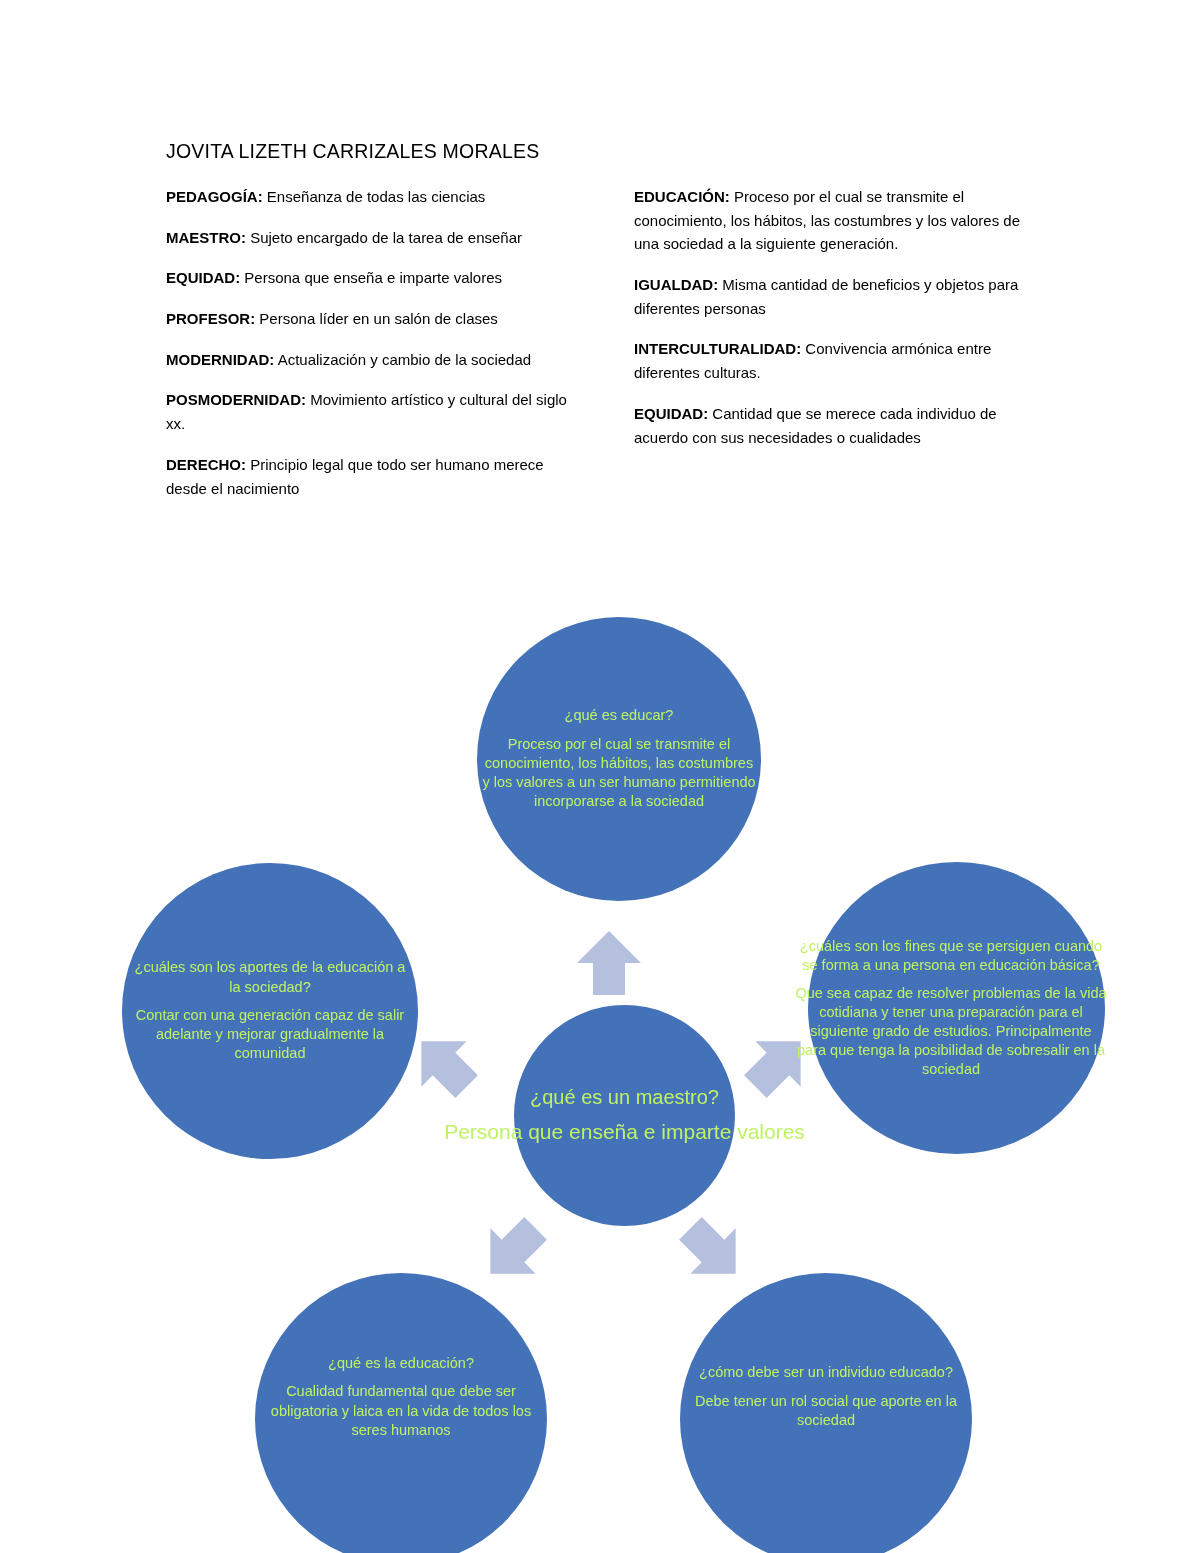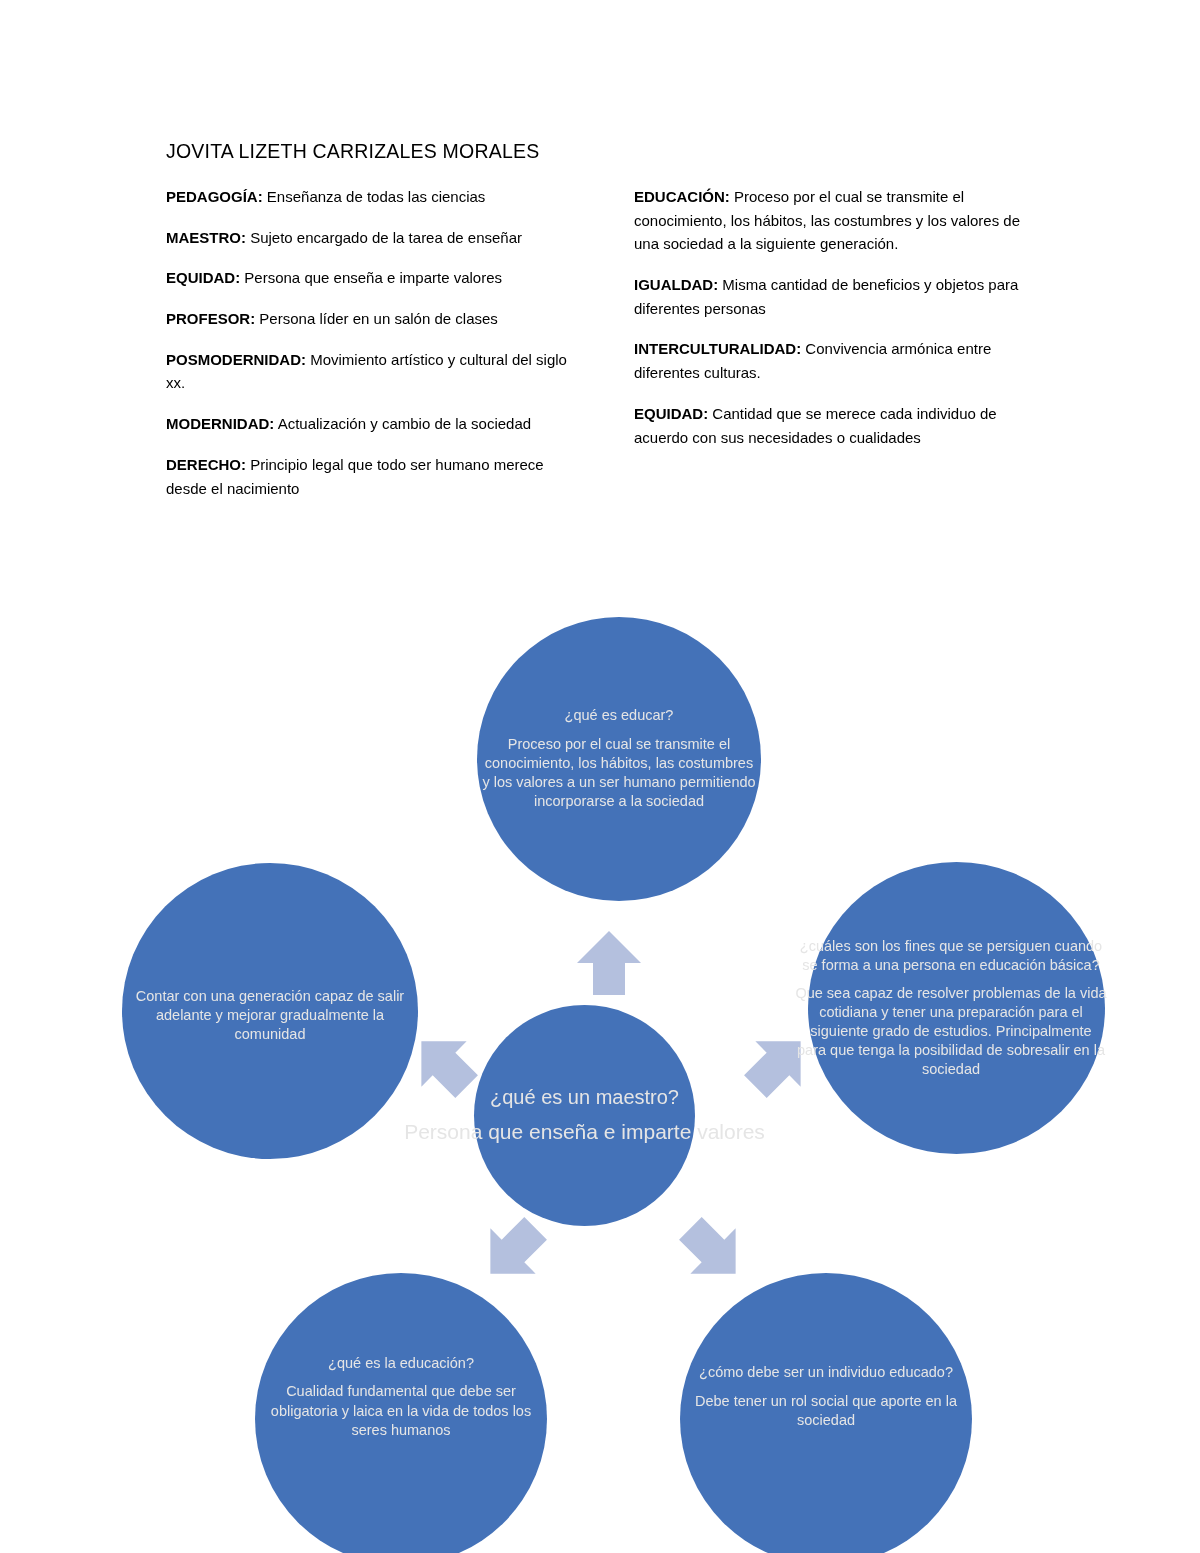--- a/index.html
+++ b/index.html
@@ -58,21 +58,21 @@
     position: absolute;
     left: 0;
     top: 0;
     width: 1200px;
     height: 1553px;
   }
   .node {
     position: absolute;
     border-radius: 50%;
     background: #4472b8;
-    color: #e5e5e5;
+    color: #bef264;
     text-align: center;
     box-sizing: border-box;
     display: flex;
     flex-direction: column;
     justify-content: center;
     align-items: center;
   }
   .node .q {
     margin: 0;
     padding: 0 6px;
@@ -110,21 +110,21 @@
     font-size: 14.5px;
     line-height: 1.31;
   }
   #node-right .inner {
     width: 320px;
     margin-left: -11px;
   }
 
   
   #node-center {
-    left: 474px; top: 1005px;
+    left: 514px; top: 1005px;
     width: 221px; height: 221px;
     line-height: 1.26;
   }
   #node-center .q { font-size: 20px; }
   #node-center .a { font-size: 21px; white-space: nowrap; }
 
   
   #node-bl {
     left: 255px; top: 1273px;
     width: 292px; height: 292px;
@@ -152,22 +152,22 @@
 
 <div id="page">
 
   <div class="author-line">JOVITA LIZETH CARRIZALES MORALES</div>
 
   <div class="col col-left">
     <p><span class="term">PEDAGOGÍA:</span><span> Enseñanza de todas las ciencias</span></p>
     <p><span class="term">MAESTRO:</span><span> Sujeto encargado de la tarea de enseñar</span></p>
     <p><span class="term">EQUIDAD:</span><span> Persona que enseña e imparte valores</span></p>
     <p><span class="term">PROFESOR:</span><span> Persona líder en un salón de clases</span></p>
+    <p><span class="term">MODERNIDAD:</span><span> Actualización y cambio de la sociedad</span></p>
     <p><span class="term">POSMODERNIDAD:</span><span> Movimiento artístico y cultural del siglo xx.</span></p>
-    <p><span class="term">MODERNIDAD:</span><span> Actualización y cambio de la sociedad</span></p>
     <p><span class="term">DERECHO:</span><span> Principio legal que todo ser humano merece desde el nacimiento</span></p>
   </div>
 
   <div class="col col-right">
     <p><span class="term">EDUCACIÓN:</span><span> Proceso por el cual se transmite el conocimiento, los hábitos, las costumbres y los valores de una sociedad a la siguiente generación.</span></p>
     <p><span class="term">IGUALDAD:</span><span> Misma cantidad de beneficios y objetos para diferentes personas</span></p>
     <p><span class="term">INTERCULTURALIDAD:</span><span> Convivencia armónica entre diferentes culturas.</span></p>
     <p><span class="term">EQUIDAD:</span><span> Cantidad que se merece cada individuo de acuerdo con sus necesidades o cualidades</span></p>
   </div>
 
@@ -213,20 +213,21 @@
 
     <div class="node" id="node-top">
       <div class="stack">
         <p class="q">¿qué es educar?</p>
         <p class="a gap">Proceso por el cual se transmite el conocimiento, los hábitos, las costumbres y los valores a un ser humano permitiendo incorporarse a la sociedad</p>
       </div>
     </div>
 
     <div class="node" id="node-left">
       <div class="stack">
+        <p class="q">¿cuáles son los aportes de la educación a la sociedad?</p>
         <p class="a gap">Contar con una generación capaz de salir adelante y mejorar gradualmente la comunidad</p>
       </div>
     </div>
 
     <div class="node" id="node-right">
       <div class="stack inner">
         <p class="q">¿cuáles son los fines que se persiguen cuando se forma a una persona en educación básica?</p>
         <p class="a gap">Que sea capaz de resolver problemas de la vida cotidiana y tener una preparación para el siguiente grado de estudios. Principalmente para que tenga la posibilidad de sobresalir en la sociedad</p>
       </div>
     </div>

